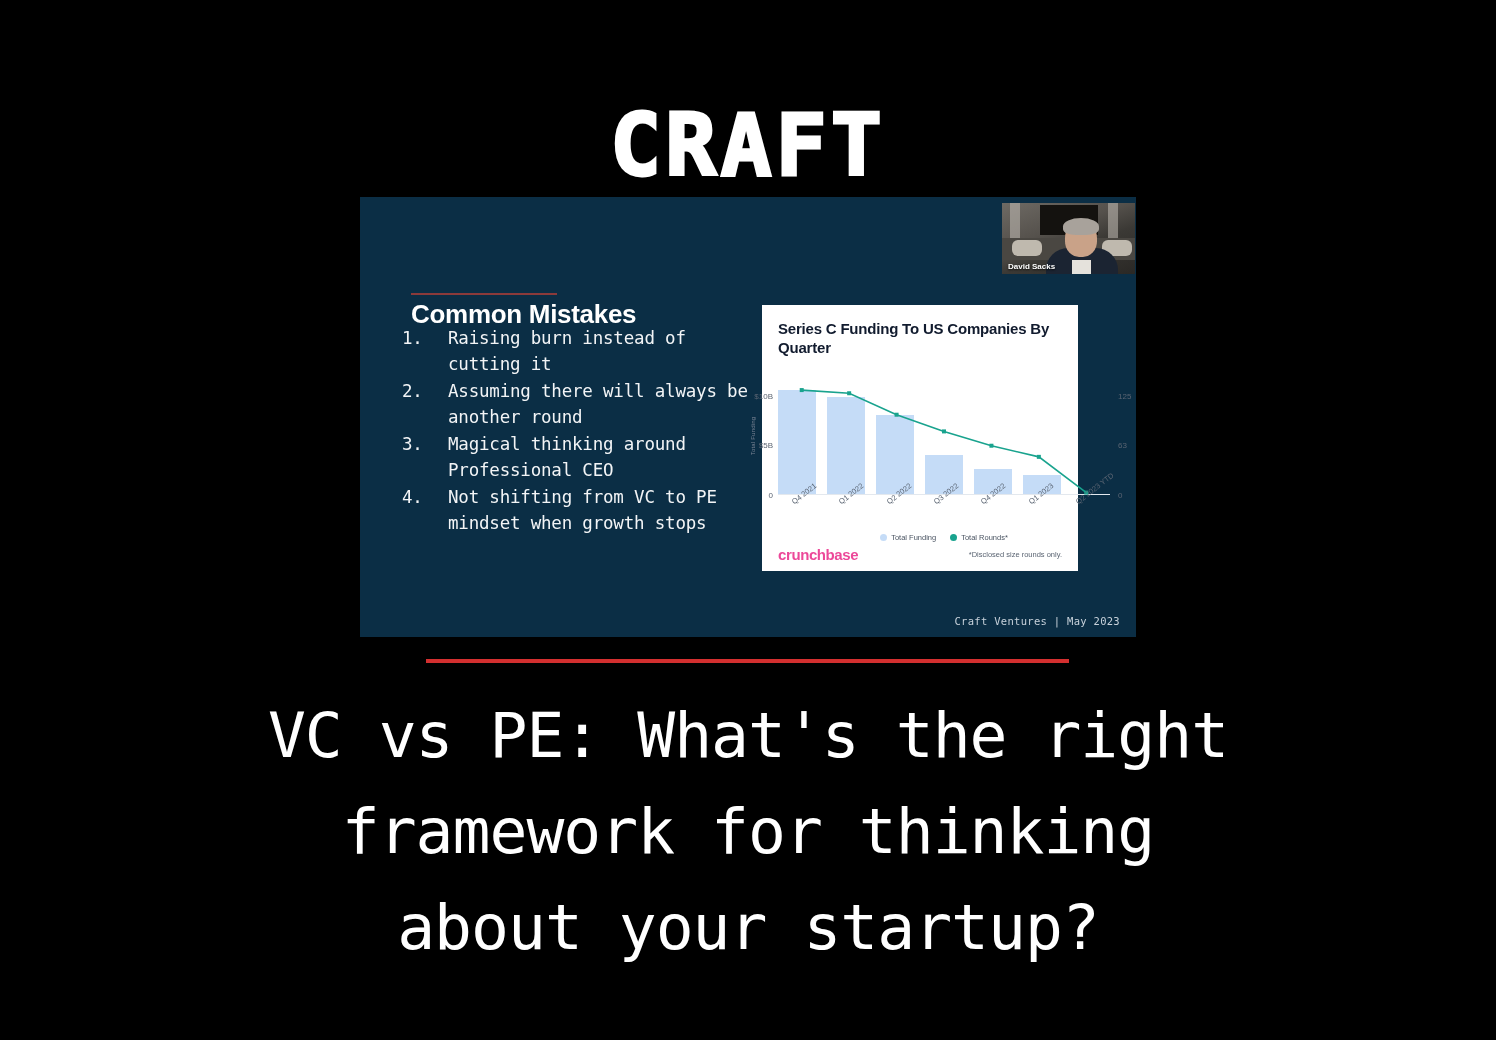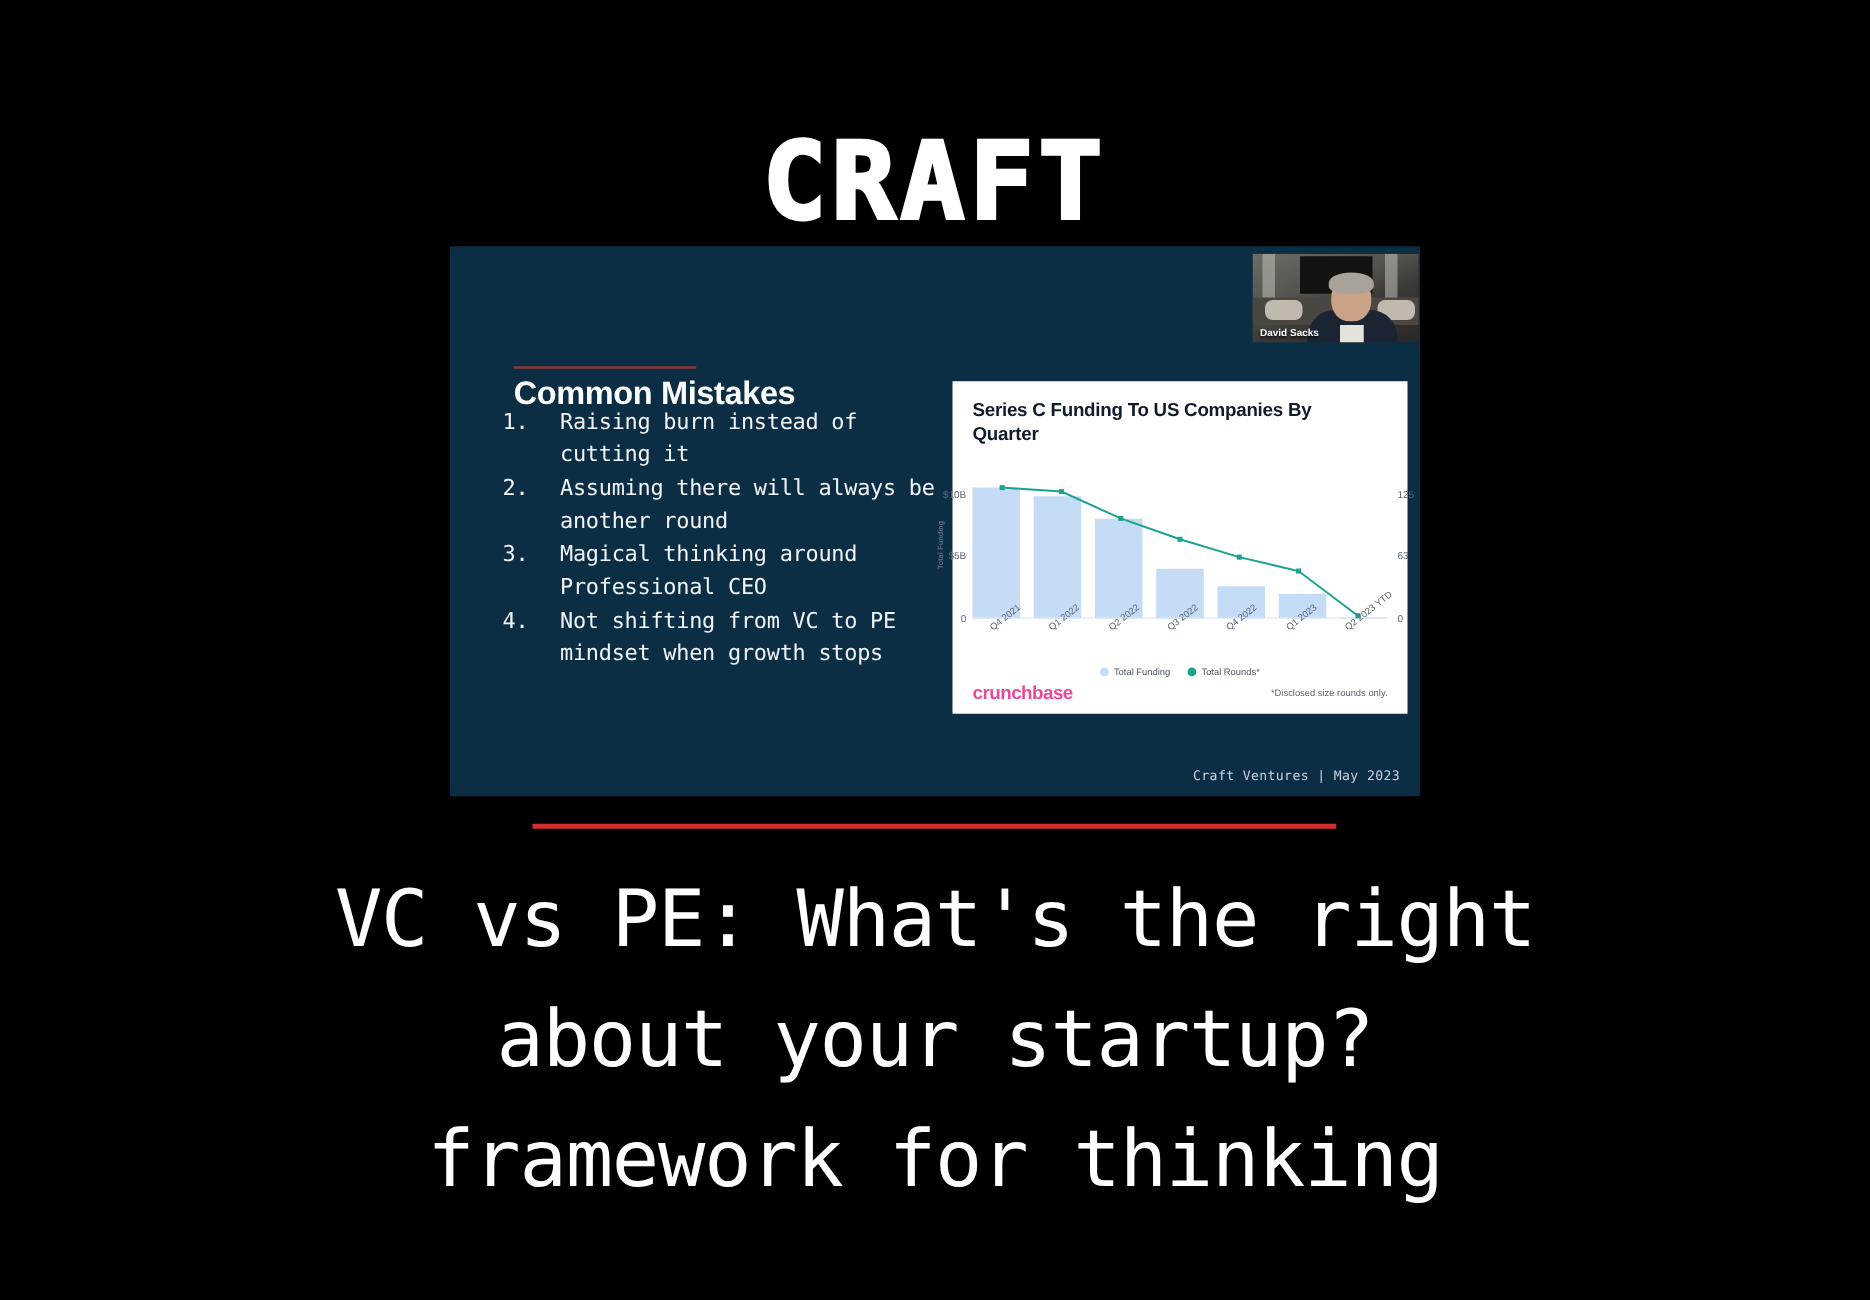--- a/index.html
+++ b/index.html
@@ -96,21 +96,21 @@
     font-family: "DejaVu Sans Mono", monospace;
     font-size: 17.5px;
     line-height: 26px;
   }
 
   
   .chart-card {
     position: absolute;
     left: 402px;
     top: 108px;
-    width: 364px;
+    width: 316px;
     height: 266px;
     background: #FFFFFF;
     padding: 14px 16px 8px 16px;
   }
 
   .chart-title {
     color: #111B2E;
     font-family: "Liberation Sans", sans-serif;
     font-weight: 700;
     font-size: 15px;
@@ -465,15 +465,15 @@
     <div class="webcam-name">David Sacks</div>
   </div>
 
   <div class="slide-footer">Craft Ventures | May 2023</div>
 </div>
 
 <div class="divider"></div>
 
 <div class="caption">
   <span class="caption-line">VC vs PE: What's the right</span>
+  <span class="caption-line">framework for thinking</span>
   <span class="caption-line">about your startup?</span>
-  <span class="caption-line">framework for thinking</span>
 </div>
 
 </body></html>

